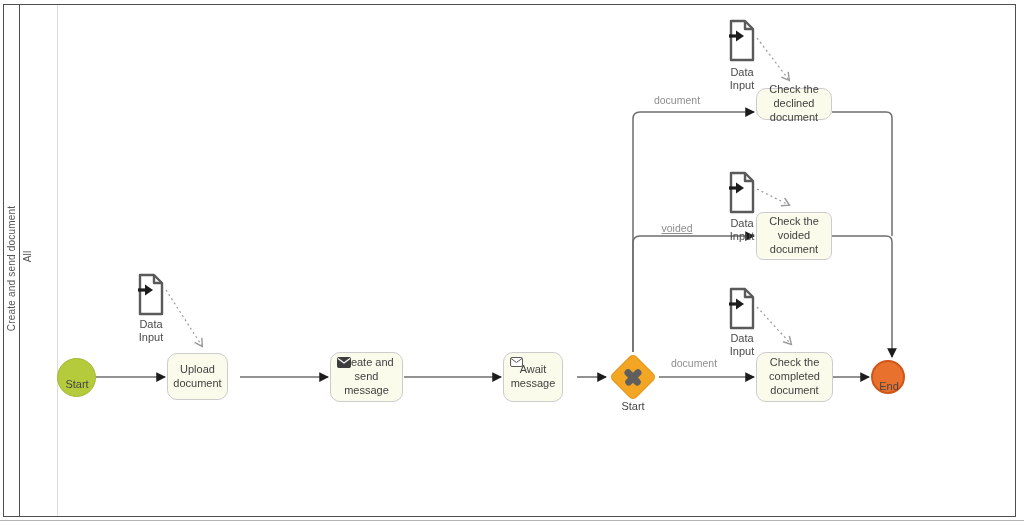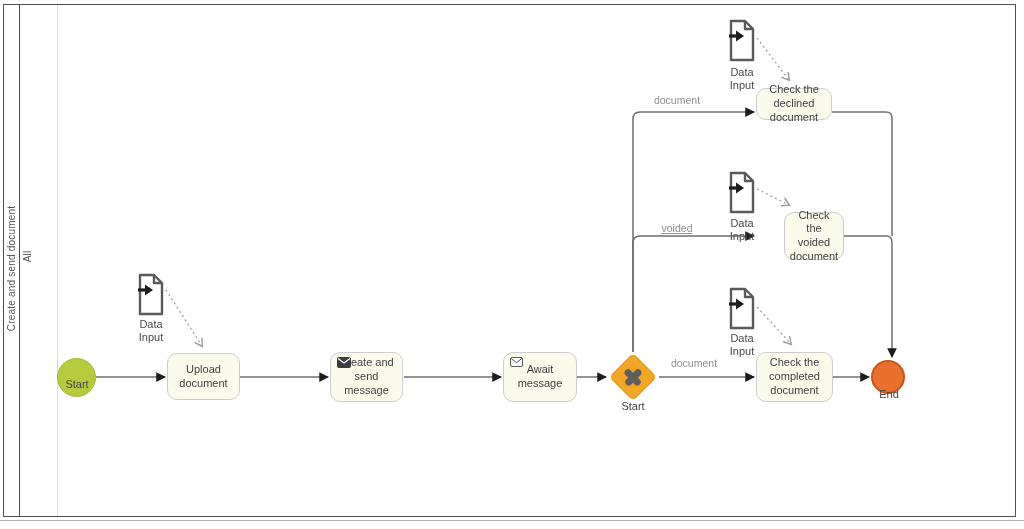--- a/index.html
+++ b/index.html
@@ -89,35 +89,35 @@
       <path d="M166 290 L202 346" marker-end="url(#varr)"></path>
       <path d="M757 38 L789 80" marker-end="url(#varr)"></path>
       <path d="M757 189 L789 205" marker-end="url(#varr)"></path>
       <path d="M757 307 L791 344" marker-end="url(#varr)"></path>
     </g>
   </svg>
 
   <div class="event-circle start-circle"></div>
   <div class="node-label" style="left:77px; top:378px;">Start</div>
 
-  <div class="task" style="left:167px; top:353px; width:73px; height:47px;">
+  <div class="task" style="left:167px; top:353px; width:61px; height:47px;">
     <span class="task-text">Upload document</span>
   </div>
 
   <div class="task" style="left:330px; top:352px; width:73px; height:50px;">
     <span class="task-icon">
       <svg width="14" height="11" viewBox="0 0 14 11">
         <rect x="0.5" y="0.5" width="13" height="10" rx="1" fill="#3d3d3d" stroke="#3d3d3d"></rect>
         <path d="M1 1.5 L7 6 L13 1.5" fill="none" stroke="#ffffff" stroke-width="1.2"></path>
       </svg>
     </span>
     <span class="task-text">Create and send message</span>
   </div>
 
-  <div class="task" style="left:503px; top:352px; width:74px; height:50px;">
+  <div class="task" style="left:503px; top:352px; width:60px; height:50px;">
     <span class="task-icon">
       <svg width="13" height="10" viewBox="0 0 13 10">
         <rect x="0.5" y="0.5" width="12" height="9" rx="1.5" fill="#ffffff" stroke="#5a5a5a"></rect>
         <path d="M1 1.5 L6.5 5.5 L12 1.5" fill="none" stroke="#5a5a5a"></path>
       </svg>
     </span>
     <span class="task-text">Await message</span>
   </div>
 
   <div class="gateway">
@@ -126,29 +126,29 @@
   </div>
   <div class="node-label" style="left:633px; top:400px;">Start</div>
 
   <div class="edge-label" style="left:677px; top:100px;">document</div>
   <div class="edge-label" style="left:677px; top:228px;text-decoration:underline;">voided</div>
   <div class="edge-label" style="left:694px; top:363px;">document</div>
 
   <div class="task" style="left:756px; top:88px; width:76px; height:32px;">
     <span class="task-text">Check the declined document</span>
   </div>
-  <div class="task" style="left:784px; top:212px; width:60px; height:48px;">
+  <div class="task" style="left:756px; top:212px; width:76px; height:48px;border-radius:7px;">
     <span class="task-text">Check the voided document</span>
   </div>
   <div class="task" style="left:756px; top:352px; width:77px; height:50px;">
     <span class="task-text">Check the completed document</span>
   </div>
 
   <div class="event-circle end-circle"></div>
-  <div class="node-label" style="left:889px; top:388px;">End</div>
+  <div class="node-label" style="left:889px; top:380px;">End</div>
 
   <div class="data-input" style="left:136px; top:273px;">
     <svg width="30" height="44" viewBox="0 0 30 44">
       <path d="M4 2 H18 L26 10 V41 H4 Z" fill="#ffffff" stroke="#5a5a5a" stroke-width="2.4" stroke-linejoin="round"></path>
       <path d="M18 2 V10 H26" fill="none" stroke="#5a5a5a" stroke-width="2.4" stroke-linejoin="round"></path>
       <path d="M2 17 H10" stroke="#1c1c1c" stroke-width="3.2" fill="none"></path>
       <path d="M9 11.5 L17 17 L9 22.5 Z" fill="#1c1c1c"></path>
     </svg>
   </div>
   <div class="di-label" style="left:151px; top:318px;">Data Input</div>

